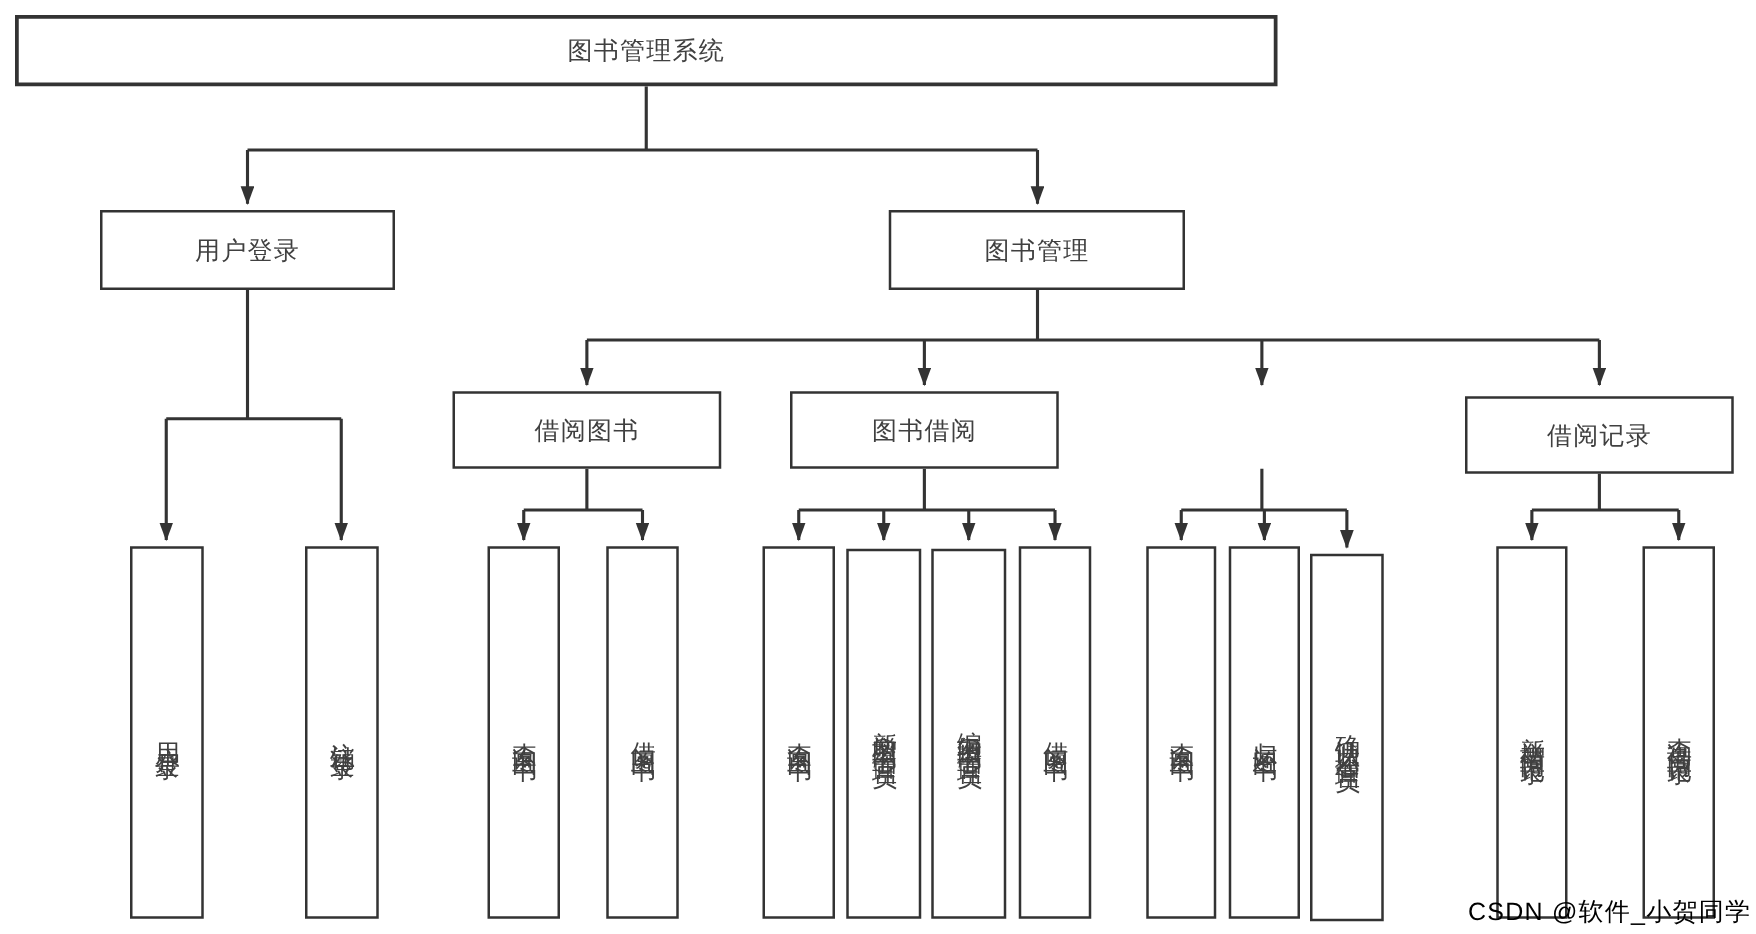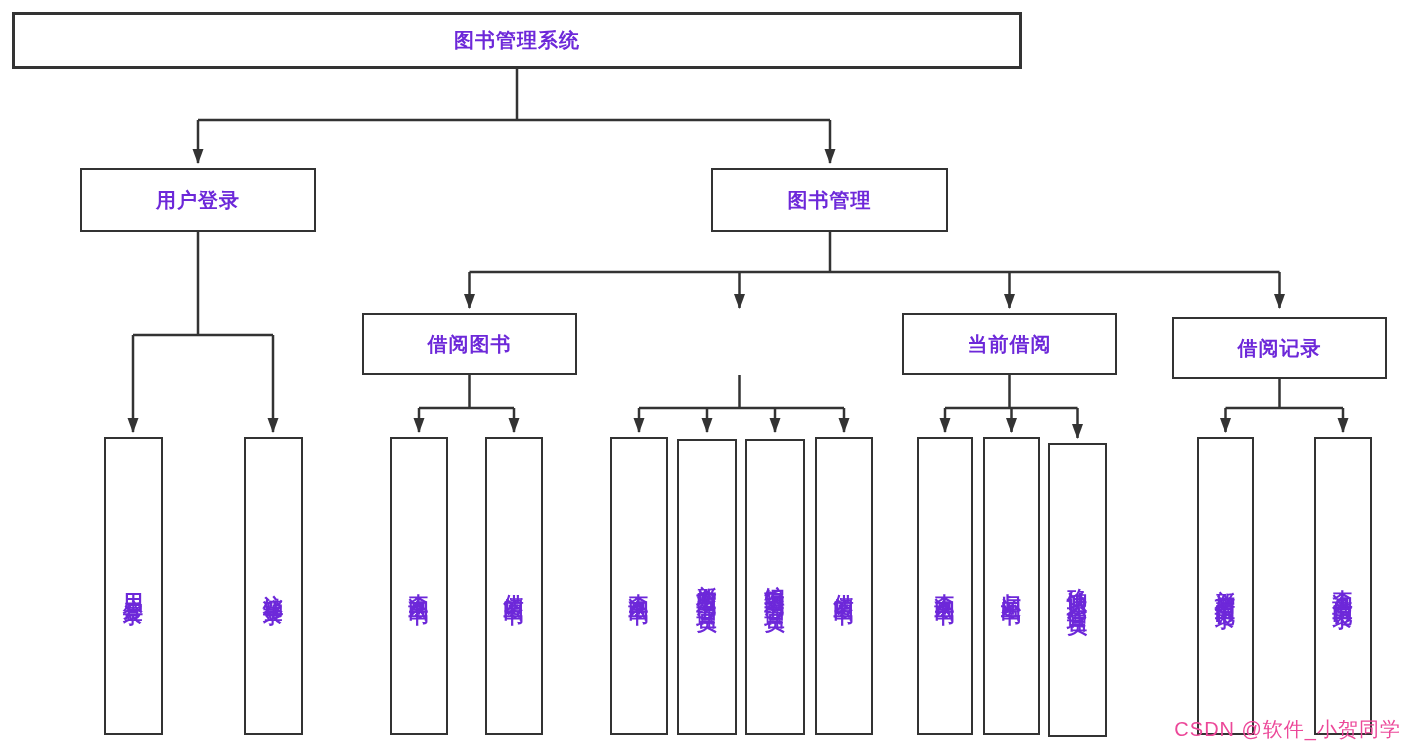--- a/index.html
+++ b/index.html
@@ -15,43 +15,43 @@
     position: absolute;
     left: 0; top: 0;
     width: 1405px; height: 747px;
     pointer-events: none;
   }
   .node {
     position: absolute;
     box-sizing: border-box;
     border: 2px solid #333333;
     background: #ffffff;
-    color: #6d28d9;
+    color: #404040;
     display: flex;
     align-items: center;
     justify-content: center;
     font-size: 20px;
-    font-weight: 700;
+    font-weight: 400;
     letter-spacing: 1px;
     white-space: nowrap;
   }
   .node.root { border-width: 3px; }
   .node.leaf {
     writing-mode: vertical-rl;
     text-orientation: upright;
     white-space: normal;
     letter-spacing: 4px;
     font-size: 20px;
     line-height: 1;
   }
   .watermark {
     position: absolute;
     right: 4px;
     bottom: 4px;
-    color: #ec4899;
+    color: #000000;
     font-size: 20px;
     letter-spacing: 1px;
     white-space: nowrap;
   }
 </style>
 </head>
 <body>
 
 <div class="canvas">
 
@@ -97,21 +97,21 @@
       <path d="M1343 408 V432" marker-end="url(#arw)"></path>
     </g>
   </svg>
 
   <div class="node root" style="left:12px; top:12px; width:1010px; height:57px;">图书管理系统</div>
 
   <div class="node" style="left:80px; top:168px; width:236px; height:64px;">用户登录</div>
   <div class="node" style="left:711px; top:168px; width:237px; height:64px;text-align:center;">图书管理</div>
 
   <div class="node" style="left:362px; top:313px; width:215px; height:62px;">借阅图书</div>
-  <div class="node" style="left:902px; top:313px; width:215px; height:62px;">当前借阅</div>
+  <div class="node" style="left:632px; top:313px; width:215px; height:62px;">图书借阅</div>
   <div class="node" style="left:1172px; top:317px; width:215px; height:62px;">借阅记录</div>
 
   <div class="node leaf" style="left:104px; top:437px; width:59px; height:298px;">用户登录</div>
   <div class="node leaf" style="left:244px; top:437px; width:59px; height:298px;">注销登录</div>
 
   <div class="node leaf" style="left:390px; top:437px; width:58px; height:298px;">查询图书</div>
   <div class="node leaf" style="left:485px; top:437px; width:58px; height:298px;">借阅图书</div>
 
   <div class="node leaf" style="left:610px; top:437px; width:58px; height:298px;">查询图书</div>
   <div class="node leaf" style="left:677px; top:439px; width:60px; height:296px;">新增图书（管理员）</div>

